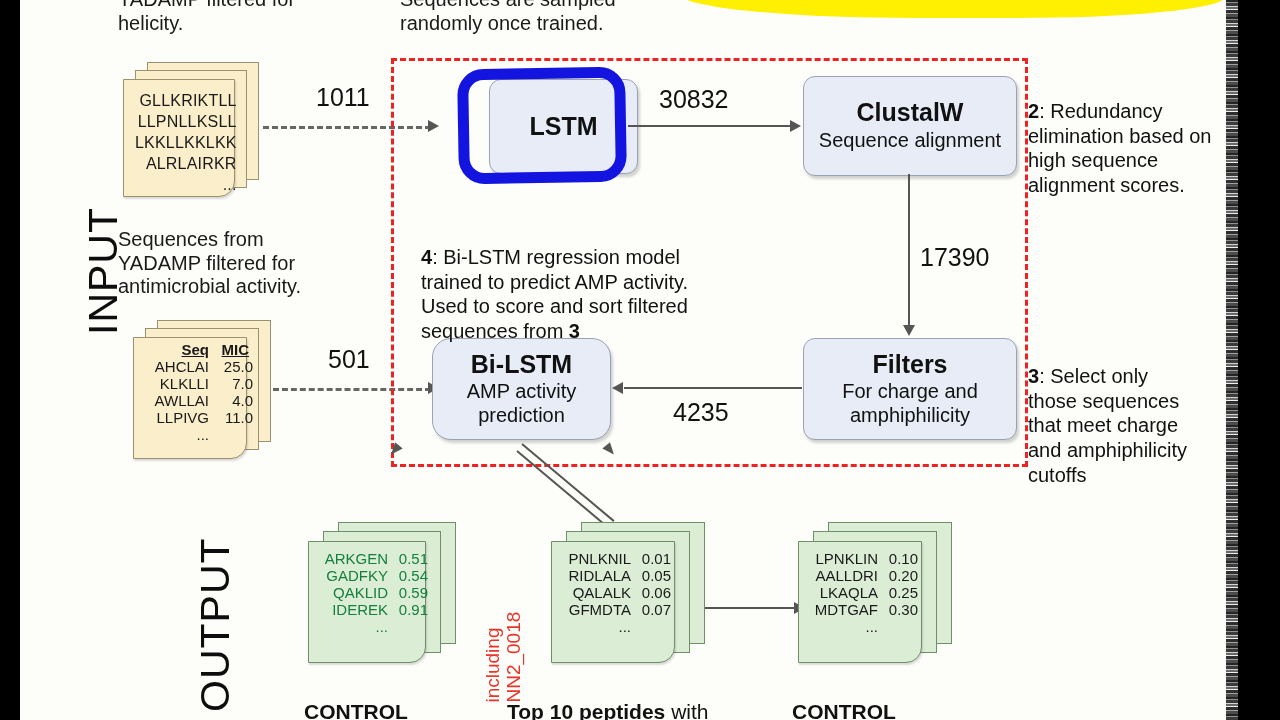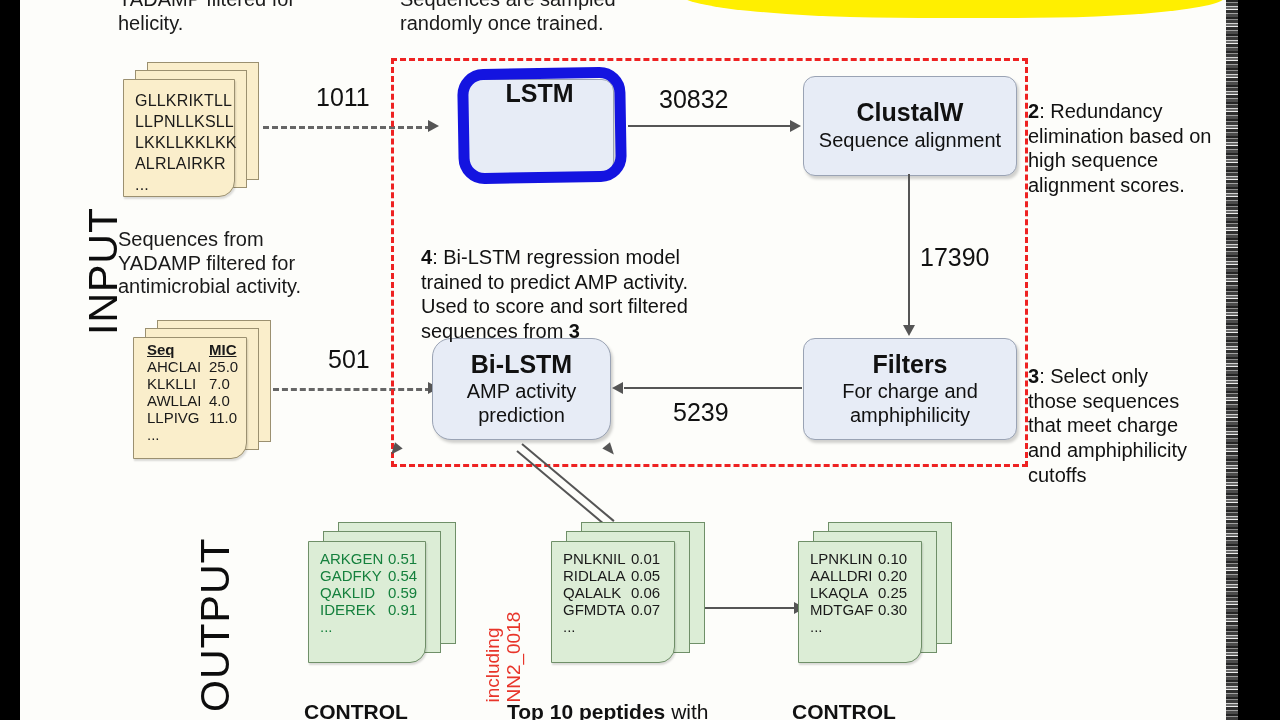--- a/index.html
+++ b/index.html
@@ -44,21 +44,21 @@
     align-items:center;justify-content:center;text-align:center;color:#111;}
   .pbox .ttl{font-size:25px;font-weight:bold;line-height:1.1;}
   .pbox .sub{font-size:20px;line-height:1.18;margin-top:2px;}
 
   
   #lstm-ring{position:absolute;left:438px;top:68px;width:168px;height:115px;
     border:11px solid #1414e0;border-radius:26px;box-sizing:border-box;
     transform:rotate(-1deg);}
 
   
-  .docstack{position:absolute;}
+  .docstack{position:absolute;text-align:right;}
   .sheet{position:absolute;border:1px solid #8c8c78;box-sizing:border-box;}
   .sheet.front{box-shadow:1px 2px 2px rgba(0,0,0,.14);
     border-bottom-left-radius:0;}
   .doc-yellow .sheet{background:#faeecb;border-color:#9b9070;}
   .doc-green  .sheet{background:#dcedd6;border-color:#6f8f68;}
   .doccontent{position:absolute;font-size:16px;color:#1a1a1a;line-height:1.32;white-space:pre;}
   .doccontent.mono{font-family:"Liberation Sans",sans-serif;letter-spacing:.2px;}
 
   
   .line{position:absolute;background:#555;}
@@ -146,21 +146,21 @@
             </div>
           </div>
       </div>
     </div>
     <div class="count" style="left:308px;top:345px;">501</div>
     <div class="dashline" style="left:253px;top:388px;width:158px;"></div>
     <div class="arrowhead ah-right" style="left:408px;top:382px;"></div>
 
     <div id="pipeline-box"></div>
 
-    <div class="pbox" style="left:445px;top:79px;width:147px;height:93px;justify-content:space-between;">
+    <div class="pbox" style="left:469px;top:79px;width:147px;height:93px;">
       <div class="ttl">LSTM</div>
     </div>
     <div id="lstm-ring"></div>
 
     <div class="pbox" style="left:783px;top:76px;width:212px;height:98px;">
       <div class="ttl">ClustalW</div>
       <div class="sub">Sequence
 alignment</div>
     </div>
 
@@ -179,21 +179,21 @@
     <div class="line" style="left:608px;top:125px;width:163px;height:2px;"></div>
     <div class="arrowhead ah-right" style="left:770px;top:120px;"></div>
     <div class="count" style="left:639px;top:85px;">30832</div>
 
     <div class="line" style="left:888px;top:174px;width:2px;height:152px;"></div>
     <div class="arrowhead ah-down" style="left:883px;top:325px;"></div>
     <div class="count" style="left:900px;top:243px;">17390</div>
 
     <div class="line" style="left:604px;top:387px;width:178px;height:2px;"></div>
     <div class="arrowhead ah-left" style="left:592px;top:382px;"></div>
-    <div class="count" style="left:653px;top:398px;">5239</div>
+    <div class="count" style="left:653px;top:398px;">4235</div>
 
     <div class="note" style="left:401px;top:220px;width:340px;">
       <b>4</b><span>: Bi-LSTM regression model
 trained to predict AMP activity.
 Used to score and sort filtered
 sequences from </span><b>3</b>
     </div>
 
     <div class="note" style="left:1008px;top:74px;width:208px;">
       <b>2</b><span>: Redundancy

